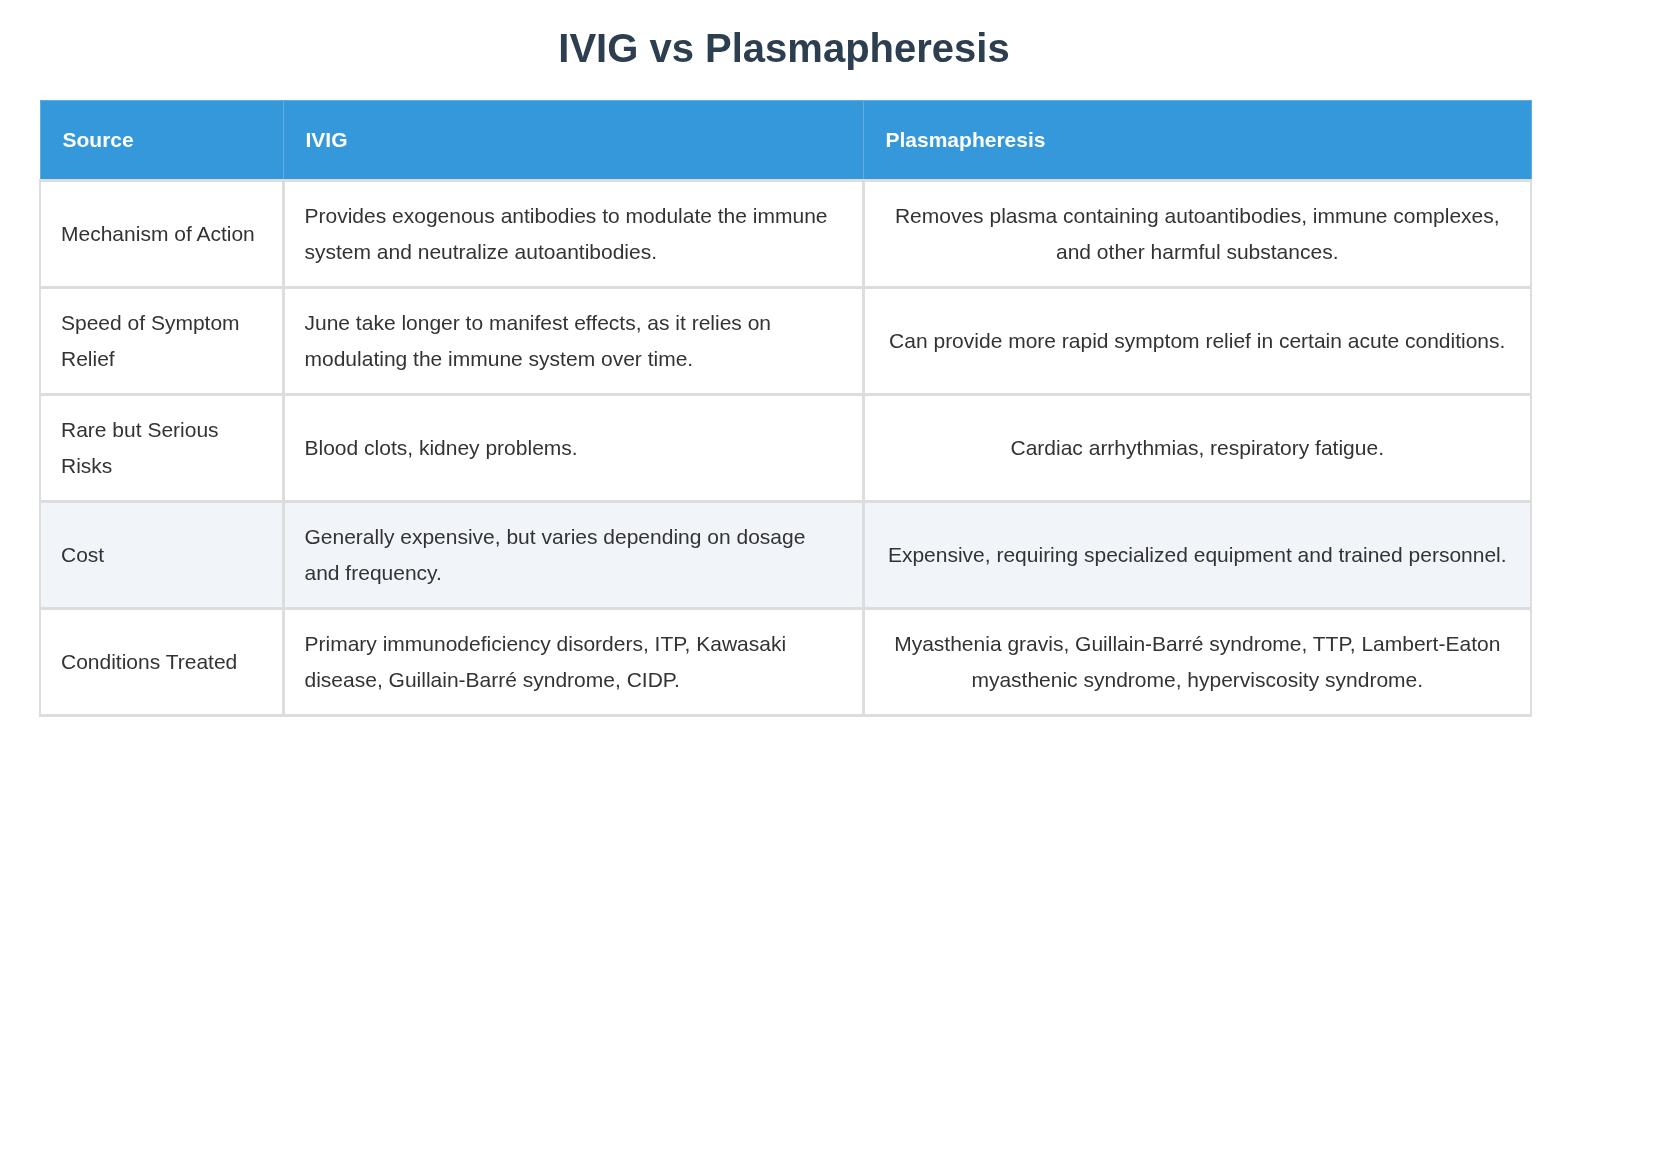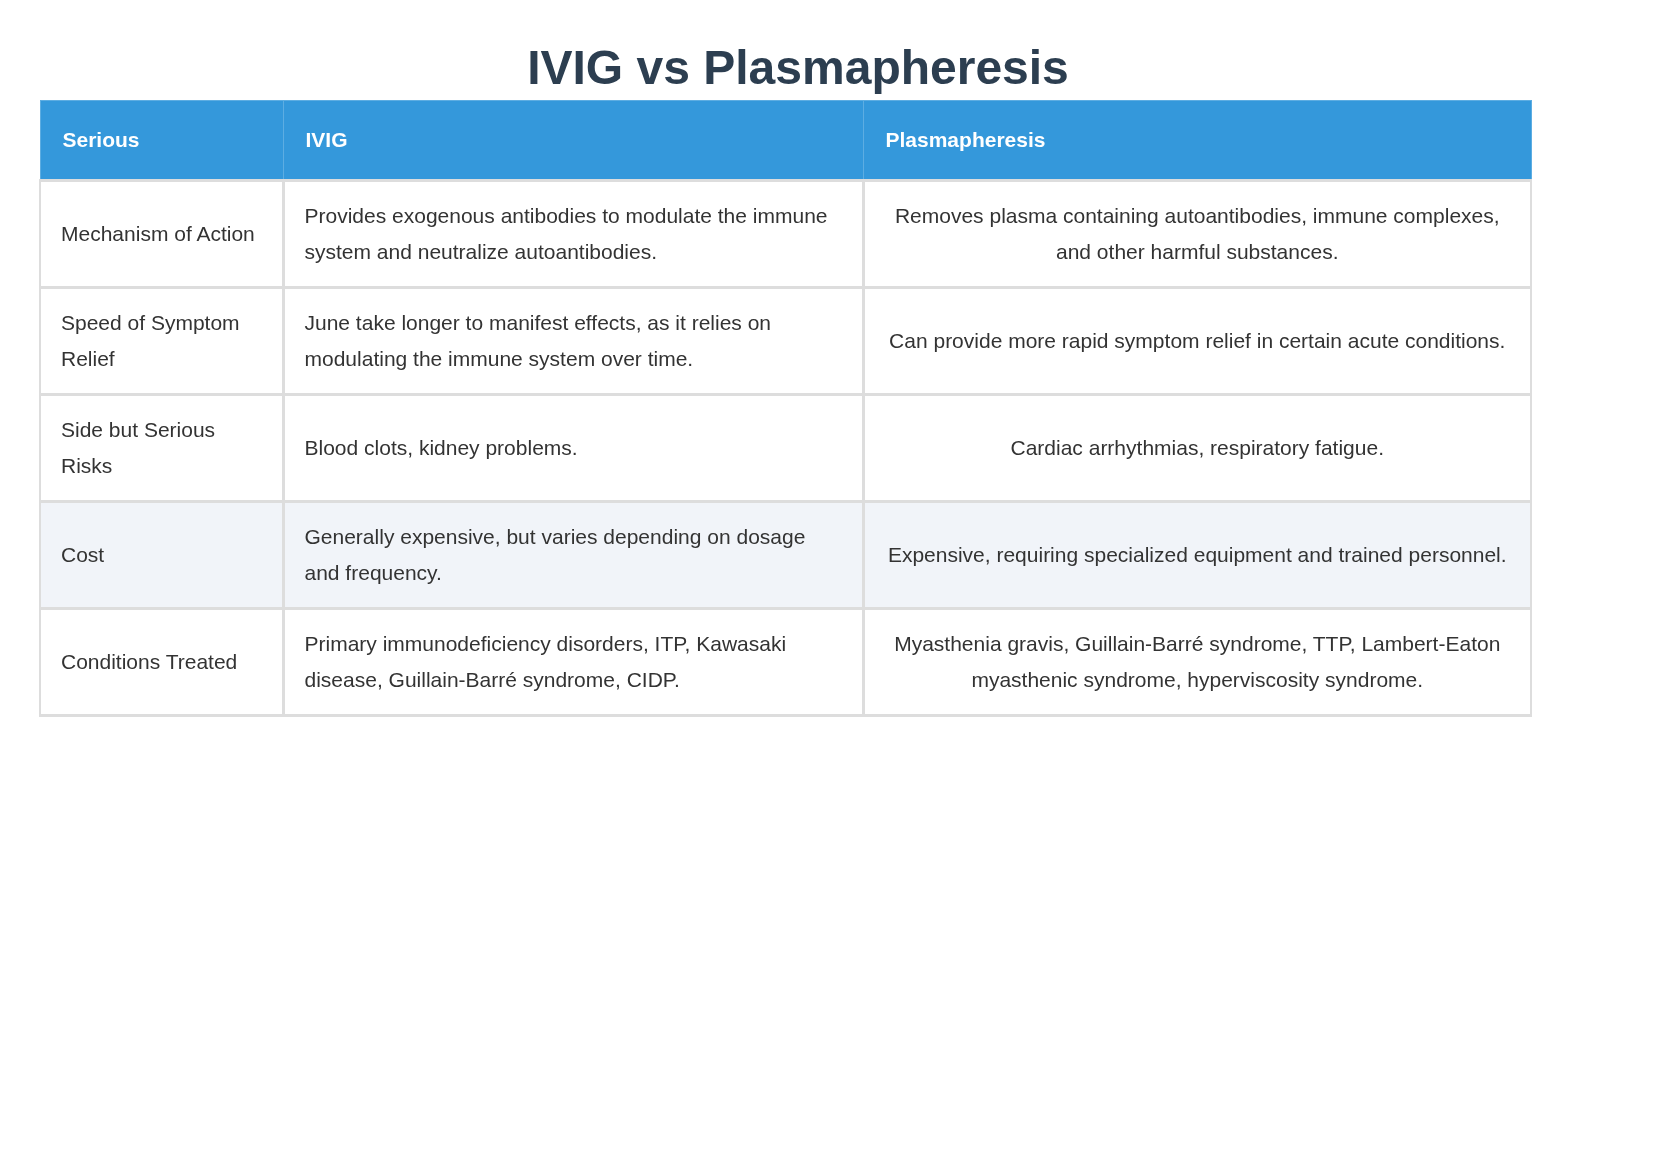--- a/index.html
+++ b/index.html
@@ -14,25 +14,25 @@
       color: #333333;
       position: relative;
       overflow: hidden;
     }
     .title {
       position: absolute;
       top: 26px;
       left: 0;
       width: 1568px;
       text-align: center;
-      font-size: 48px;
+      font-size: 40px;
       font-weight: bold;
       color: #2c3e50;
       letter-spacing: 0px;
-      margin: 14px;
+      margin: 0;
     }
     table.cmp {
       position: absolute;
       top: 100px;
       left: 39px;
       width: 1491px;
       border-collapse: collapse;
       table-layout: fixed;
     }
     table.cmp th {
@@ -68,38 +68,38 @@
 <h1 class="title">IVIG vs Plasmapheresis</h1>
 
 <table class="cmp">
   <colgroup>
     <col class="c1">
       <col class="c2">
       <col class="c3">
   </colgroup>
   <thead>
     <tr>
-      <th>Serious</th>
+      <th>Source</th>
       <th>IVIG</th>
       <th>Plasmapheresis</th>
     </tr>
   </thead>
   <tbody>
     <tr class="odd" style="height:107px">
       <td>Mechanism of Action</td>
       <td>Provides exogenous antibodies to modulate the immune system and neutralize autoantibodies.</td>
       <td>Removes plasma containing autoantibodies, immune complexes, and other harmful substances.</td>
     </tr>
     <tr class="odd" style="height:107px">
       <td>Speed of Symptom Relief</td>
       <td>June take longer to manifest effects, as it relies on modulating the immune system over time.</td>
       <td>Can provide more rapid symptom relief in certain acute conditions.</td>
     </tr>
     <tr class="odd" style="height:107px">
-      <td>Side but Serious Risks</td>
+      <td>Rare but Serious Risks</td>
       <td>Blood clots, kidney problems.</td>
       <td>Cardiac arrhythmias, respiratory fatigue.</td>
     </tr>
     <tr class="even" style="height:107px">
       <td>Cost</td>
       <td>Generally expensive, but varies depending on dosage and frequency.</td>
       <td>Expensive, requiring specialized equipment and trained personnel.</td>
     </tr>
     <tr class="odd" style="height:103px">
       <td>Conditions Treated</td>

